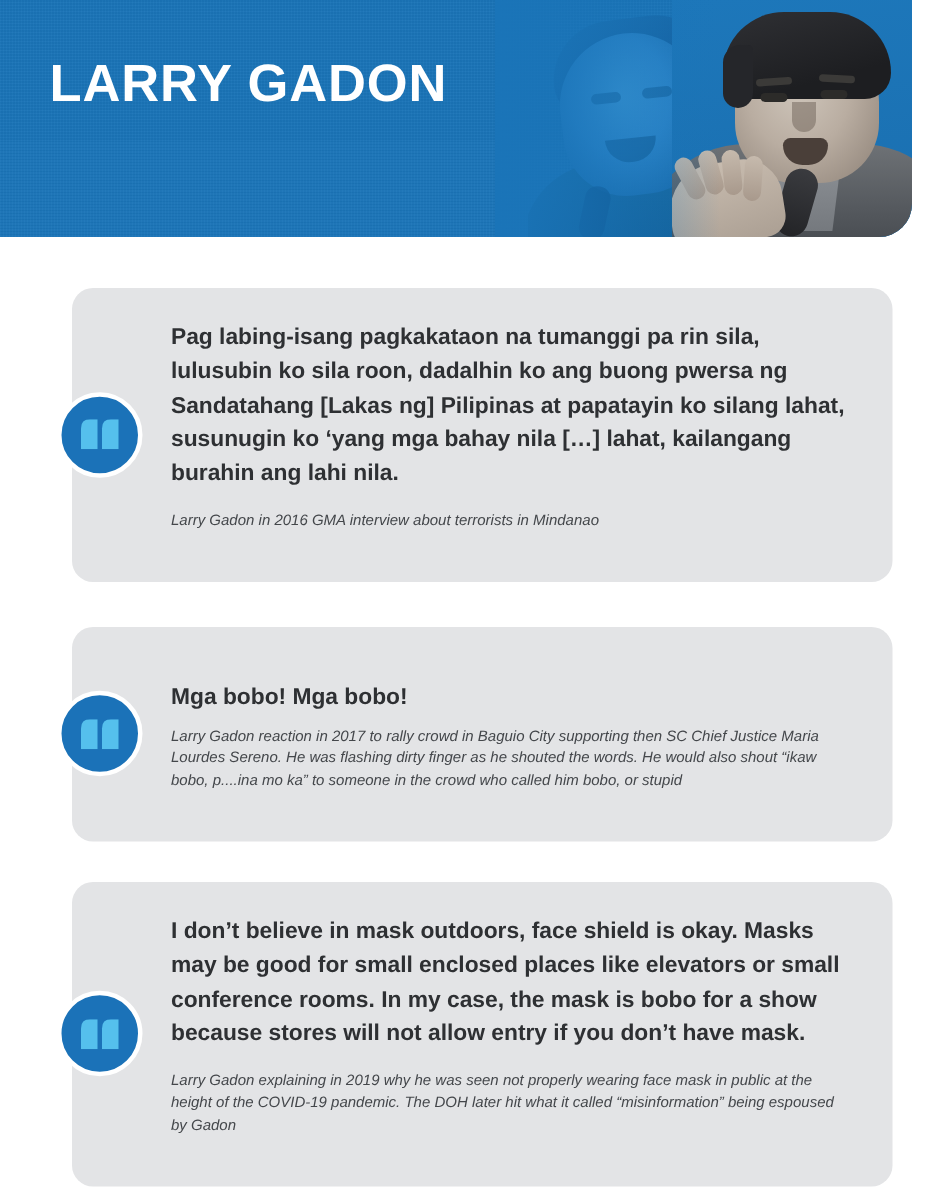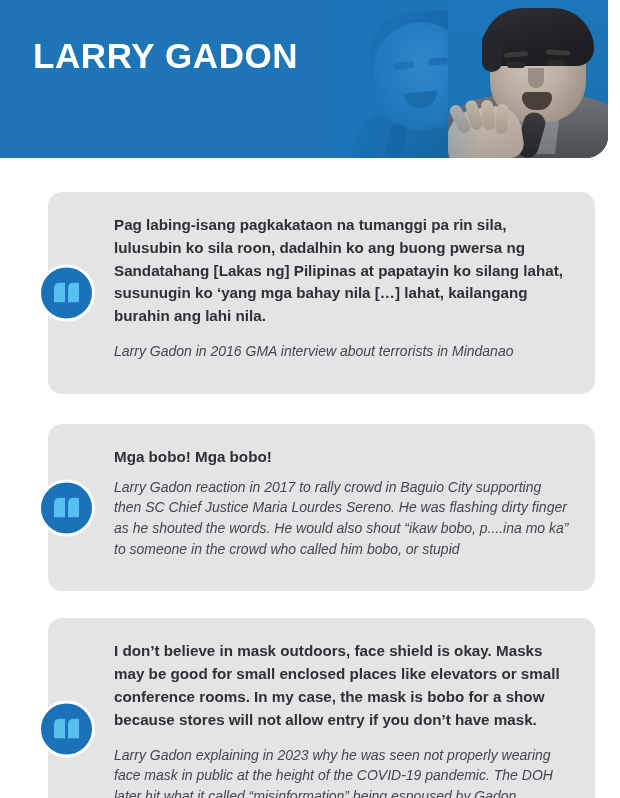--- a/index.html
+++ b/index.html
@@ -207,28 +207,28 @@
 
   .quote-text {
     font-size:15.2px;
     line-height:1.5;
     font-weight:700;
     color:#2e3033;
     font-family:"Liberation Sans", sans-serif;
   }
   .attribution {
     margin-top:13px;
-    font-size:14px;
+    font-size:10px;
     line-height:1.48;
     font-style:italic;
     font-weight:400;
     color:#44474b;
     font-family:"Liberation Sans", sans-serif;
   }
-  .card-2 .quote-text { margin-bottom:2px; }
+  .card-2 .quote-text { margin-bottom:2px;margin-top:14px; }
   .card-2 .attribution { margin-top:8px; }
 </style>
 </head>
 <body>
 
 <div class="page">
 
   <div class="header">
     <div class="header-noise"></div>
 
@@ -301,18 +301,18 @@
 
     <div class="card-wrap">
       <div class="card card-3">
         <div class="badge">
           <svg width="26" height="20" viewBox="0 0 26 20" aria-hidden="true">
             <path d="M0 20 L0 6 Q0 0 6 0 L11 0 L11 20 Z" fill="#55c0ed"></path>
             <path d="M14 20 L14 6 Q14 0 20 0 L25 0 L25 20 Z" fill="#55c0ed"></path>
           </svg>
         </div>
         <div class="quote-text">I don’t believe in mask outdoors, face shield is okay. Masks may be good for small enclosed places like elevators or small conference rooms. In my case, the mask is bobo for a show because stores will not allow entry if you don’t have mask.</div>
-        <div class="attribution">Larry Gadon explaining in 2023 why he was seen not properly wearing face mask in public at the height of the COVID-19 pandemic. The DOH later hit what it called “misinformation” being espoused by Gadon</div>
+        <div class="attribution">Larry Gadon explaining in 2019 why he was seen not properly wearing face mask in public at the height of the COVID-19 pandemic. The DOH later hit what it called “misinformation” being espoused by Gadon</div>
       </div>
     </div>
 
   </div>
 </div>
 
 </body></html>

